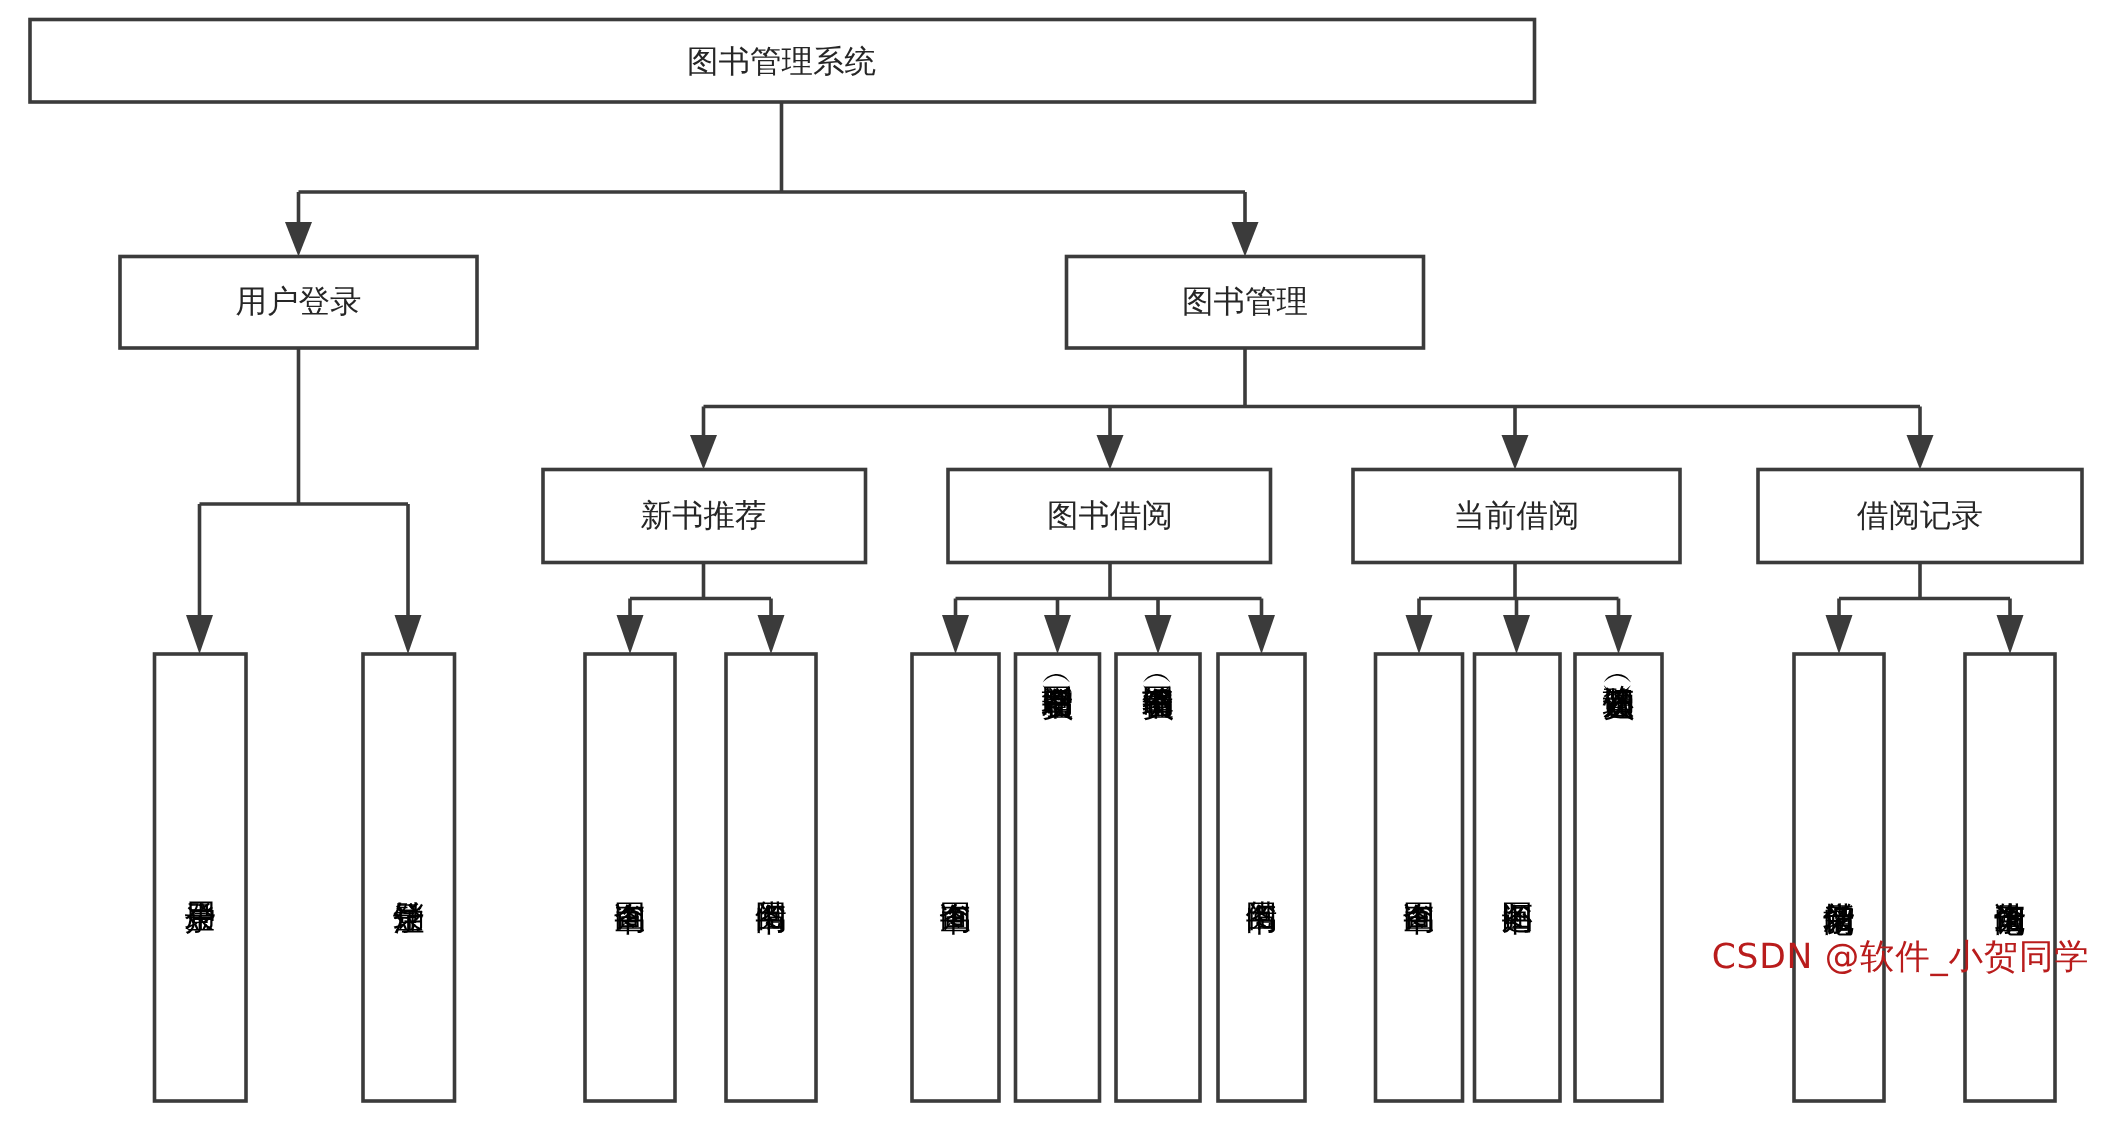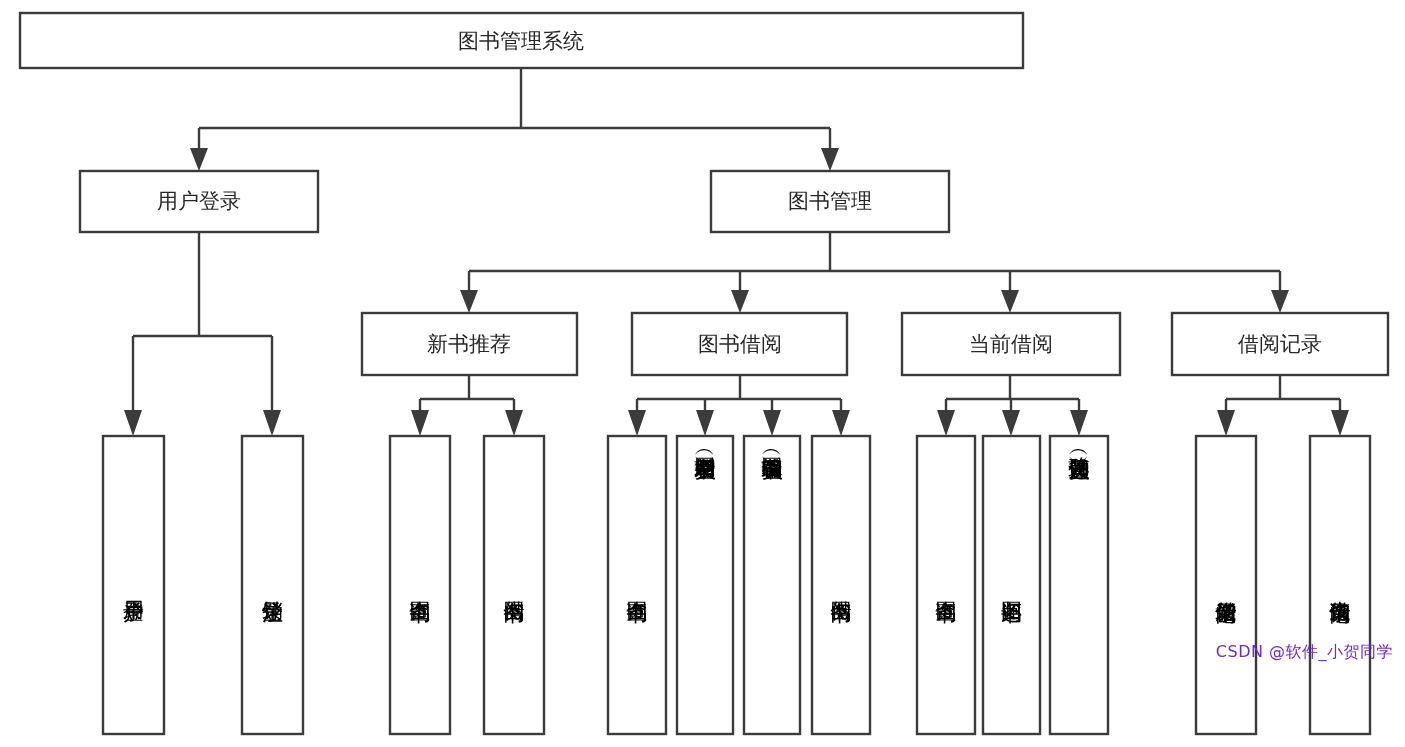--- a/index.html
+++ b/index.html
@@ -66,24 +66,24 @@
   .v-label-wrap {
     position: absolute;
     display: flex;
     align-items: center;
     justify-content: center;
     pointer-events: none;
   }
   .watermark {
     position: absolute;
     right: 12px;
-    bottom: 6px;
-    font-family: "DejaVu Sans", "Liberation Sans", sans-serif;
-    font-size: 16px;
-    color: #6d28d9;
+    bottom: 16px;
+    font-family: "DejaVu Sans", "Liberation Sans", sans-serif;
+    font-size: 23px;
+    color: #b91c1c;
     white-space: nowrap;
     letter-spacing: 0.5px;
   }
 </style>
 </head>
 <body>
 
 <div id="diagram-root">
 
   <svg class="diagram" viewBox="0 0 1405 747" xmlns="http://www.w3.org/2000/svg">

